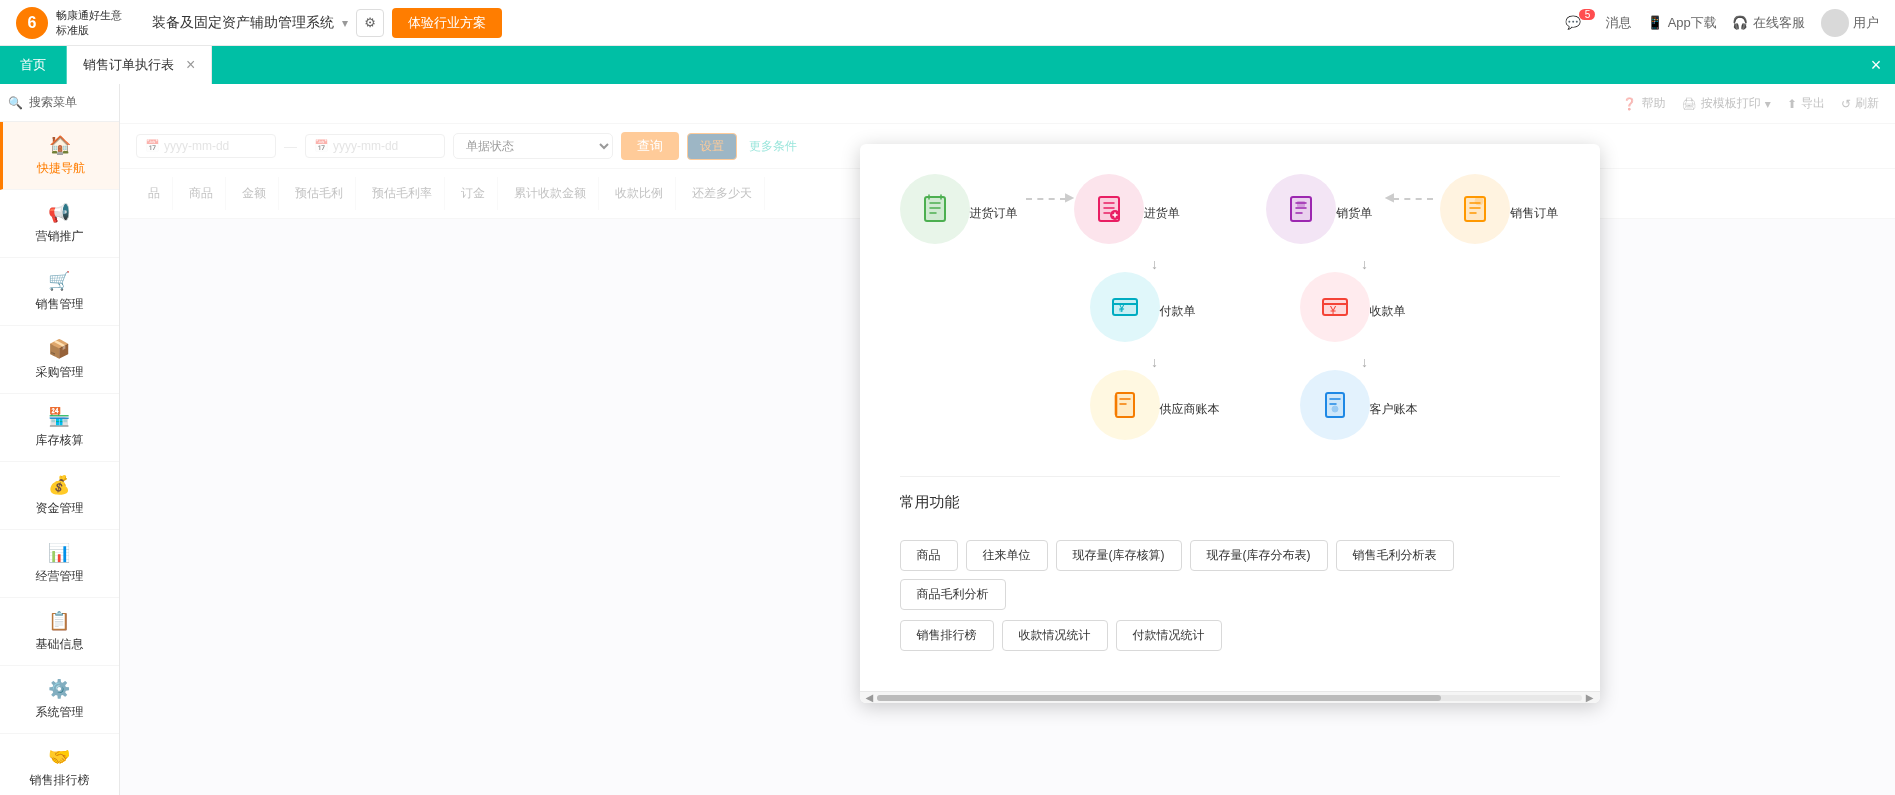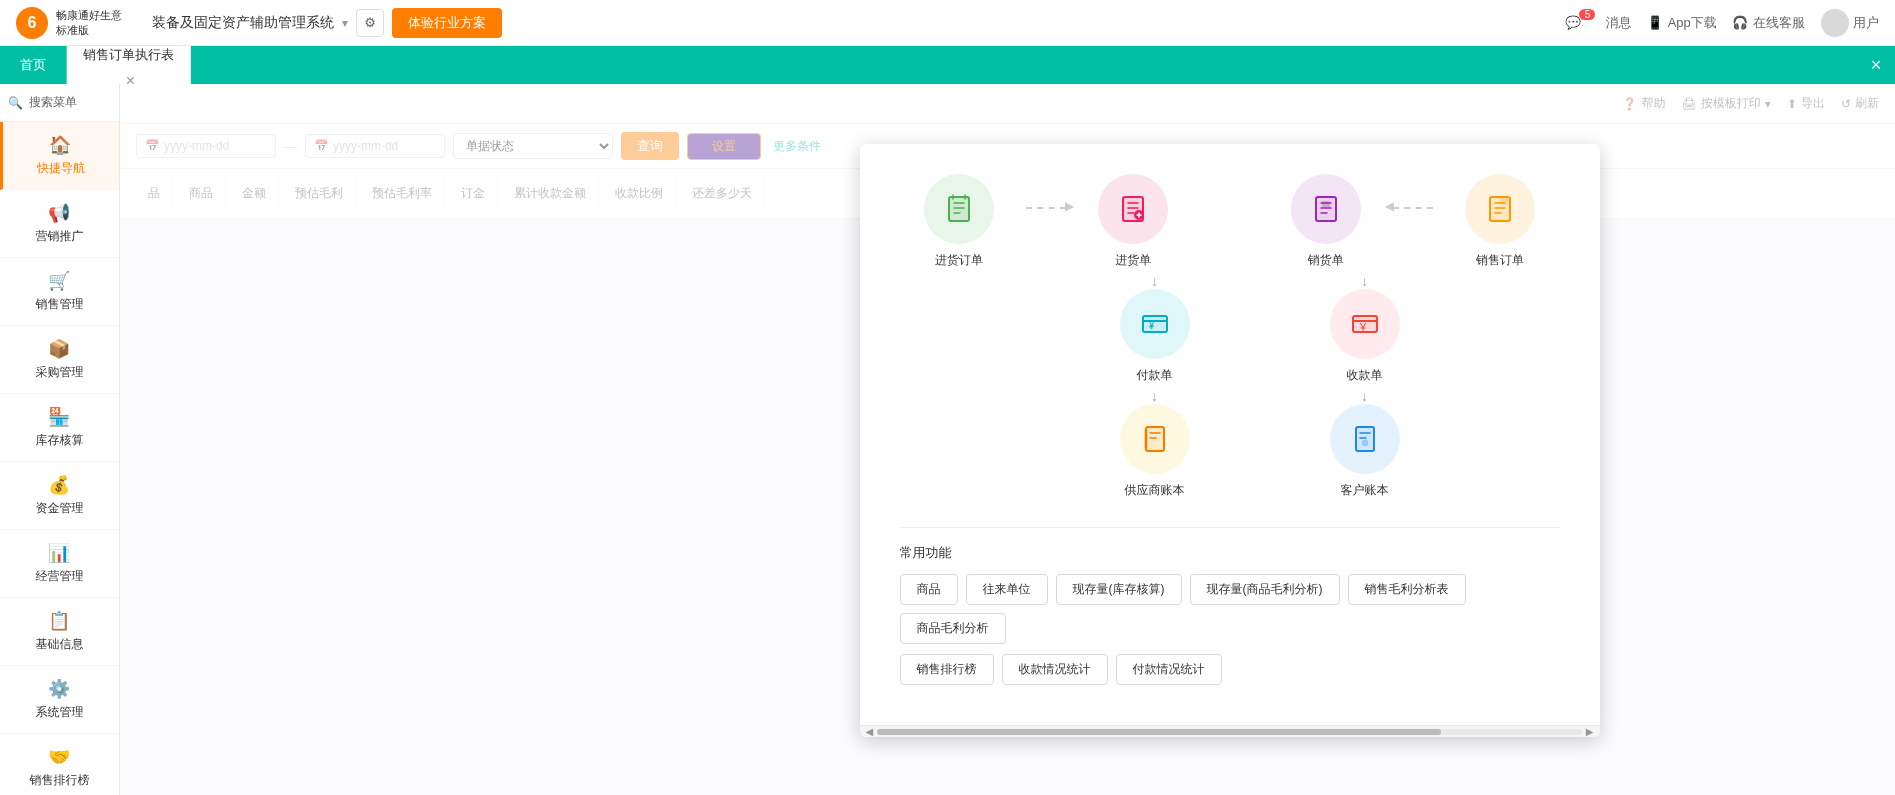--- a/index.html
+++ b/index.html
@@ -109,21 +109,20 @@
     }
     .tab-item {
       padding: 0 16px;
       display: flex;
       align-items: center;
       background: white;
       color: #333;
       font-size: 13px;
       gap: 8px;
       border-right: 1px solid #e8e8e8;
-      flex-direction: column;
     }
     .tab-close {
       color: #999; cursor: pointer; font-size: 16px; margin-left: 4px;
     }
     .tab-spacer { flex: 1; background: #00bfa5; }
     .tab-close-all {
       width: 38px;
       background: #00bfa5;
       display: flex;
       align-items: center;
@@ -239,25 +238,25 @@
     .search-btn {
       background: #ff7d00;
       color: white;
       border: none;
       border-radius: 4px;
       padding: 5px 16px;
       font-size: 13px;
       cursor: pointer;
     }
     .set-btn {
-      background: #4c1d95;
+      background: #0c4a6e;
       color: #ff7d00;
       border: 1px solid #ff7d00;
       border-radius: 4px;
-      padding: 4px 24px;
+      padding: 4px 12px;
       font-size: 12px;
       cursor: pointer;
     }
     .more-conditions {
       color: #00bfa5;
       font-size: 12px;
       cursor: pointer;
       margin-left: 4px;
     }
 
@@ -305,21 +304,21 @@
     }
     .flow-row {
       display: flex;
       align-items: center;
       justify-content: flex-start;
       gap: 0;
       margin-bottom: 4px;
     }
     .flow-node {
       display: flex;
-      flex-direction: column;
+      flex-direction: row;
       align-items: center;
       width: 130px;
     }
     .flow-circle {
       width: 70px; height: 70px;
       border-radius: 50%;
       display: flex; align-items: center; justify-content: center;
       font-size: 26px;
       margin-bottom: 8px;
     }
@@ -370,23 +369,23 @@
       color: #ccc;
       font-size: 12px;
     }
 
     
     .common-functions {
       border-top: 1px solid #f0f0f0;
       padding-top: 16px;
     }
     .cf-title {
-      font-size: 13px;
+      font-size: 15px;
       color: #333;
-      margin-bottom: 12px;
+      margin-bottom: 28px;
       font-weight: 500;
     }
     .cf-buttons {
       display: flex;
       flex-wrap: wrap;
       gap: 8px;
       margin-bottom: 10px;
     }
     .cf-btn {
       border: 1px solid #d9d9d9;
@@ -739,21 +738,21 @@
             </div>
           </div>
         </div>
 
         <div class="common-functions">
           <div class="cf-title">常用功能</div>
           <div class="cf-buttons">
             <button class="cf-btn">商品</button>
             <button class="cf-btn">往来单位</button>
             <button class="cf-btn">现存量(库存核算)</button>
-            <button class="cf-btn">现存量(商品毛利分析)</button>
+            <button class="cf-btn">现存量(库存分布表)</button>
             <button class="cf-btn">销售毛利分析表</button>
             <button class="cf-btn">商品毛利分析</button>
           </div>
           <div class="cf-buttons">
             <button class="cf-btn">销售排行榜</button>
             <button class="cf-btn">收款情况统计</button>
             <button class="cf-btn">付款情况统计</button>
           </div>
         </div>
       </div>

